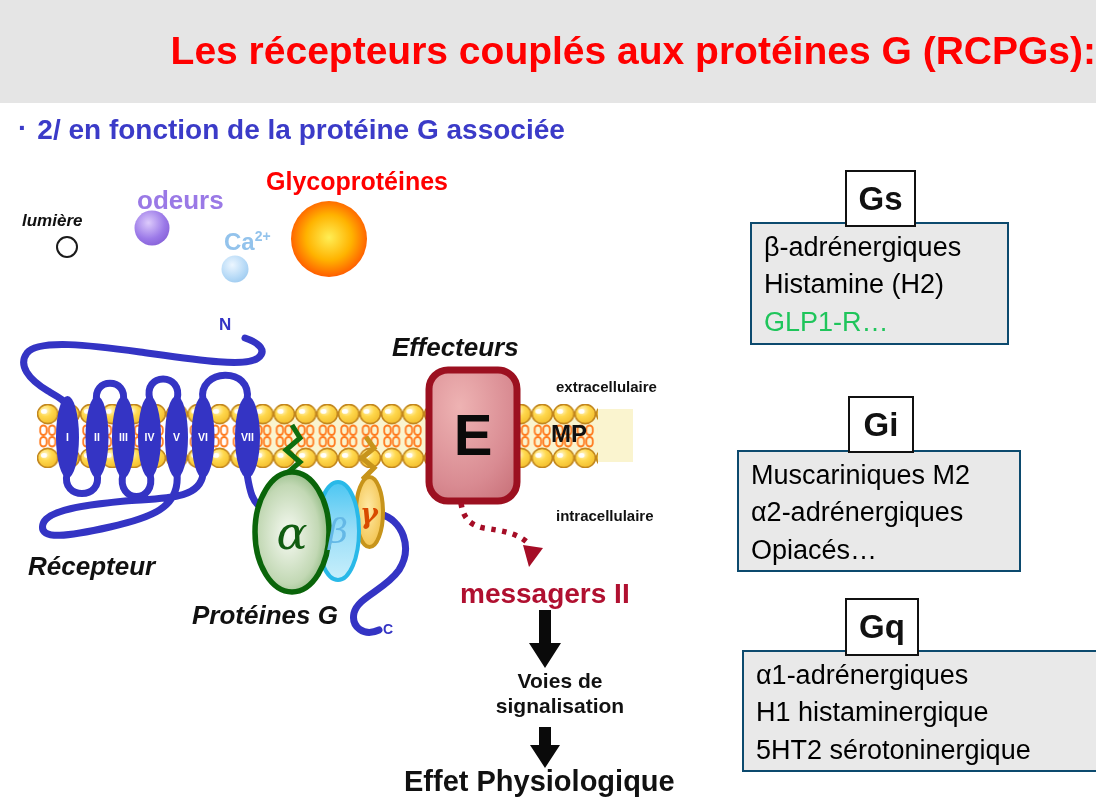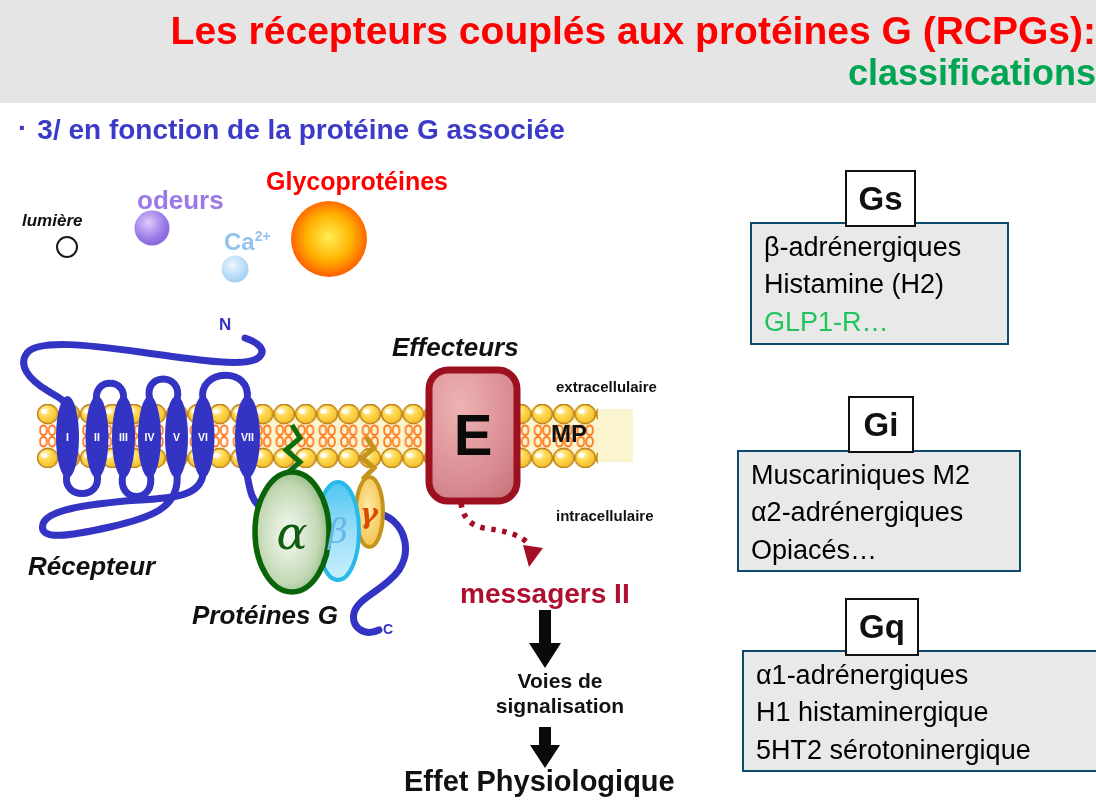--- a/index.html
+++ b/index.html
@@ -165,24 +165,23 @@
       <path d="M 461 503 C 463 517 469 525 484 528 C 503 531 518 533 529 544" stroke="#a50d26" stroke-width="5.5" fill="none" stroke-dasharray="4.5 6.5"></path>
       <polygon points="523,545 543,548 529,567" fill="#a50d26"></polygon>
     </g>
 
     <path d="M539 610 L551 610 L551 643 L561 643 L545 668 L529 643 L539 643 Z" fill="#0a0a0a"></path>
     <path d="M539 727 L551 727 L551 745 L560 745 L545 768 L530 745 L539 745 Z" fill="#0a0a0a"></path>
   </svg>
 
   <div class="header">
     <div class="title" style="color: rgb(255, 0, 0);">Les récepteurs couplés aux protéines G (RCPGs):</div>
-    <div class="subtitle" style="color: rgb(0, 165, 81);">classifications</div>
-  </div>
-
-  <div class="bullet-line" style="color: rgb(59, 59, 200);"><span class="dot">·</span><span>3/ en fonction de la protéine G associée</span></div>
+  </div>
+
+  <div class="bullet-line" style="color: rgb(59, 59, 200);"><span class="dot">·</span><span>2/ en fonction de la protéine G associée</span></div>
 
   <div class="lbl lumiere">lumière</div>
   <div class="lbl odeurs">odeurs</div>
   <div class="lbl calcium"><span>Ca</span><sup>2+</sup></div>
   <div class="lbl glyco">Glycoprotéines</div>
 
   <div class="lbl nlab">N</div>
   <div class="lbl clab">C</div>
   <div class="lbl effecteurs">Effecteurs</div>
   <div class="lbl extra">extracellulaire</div>

